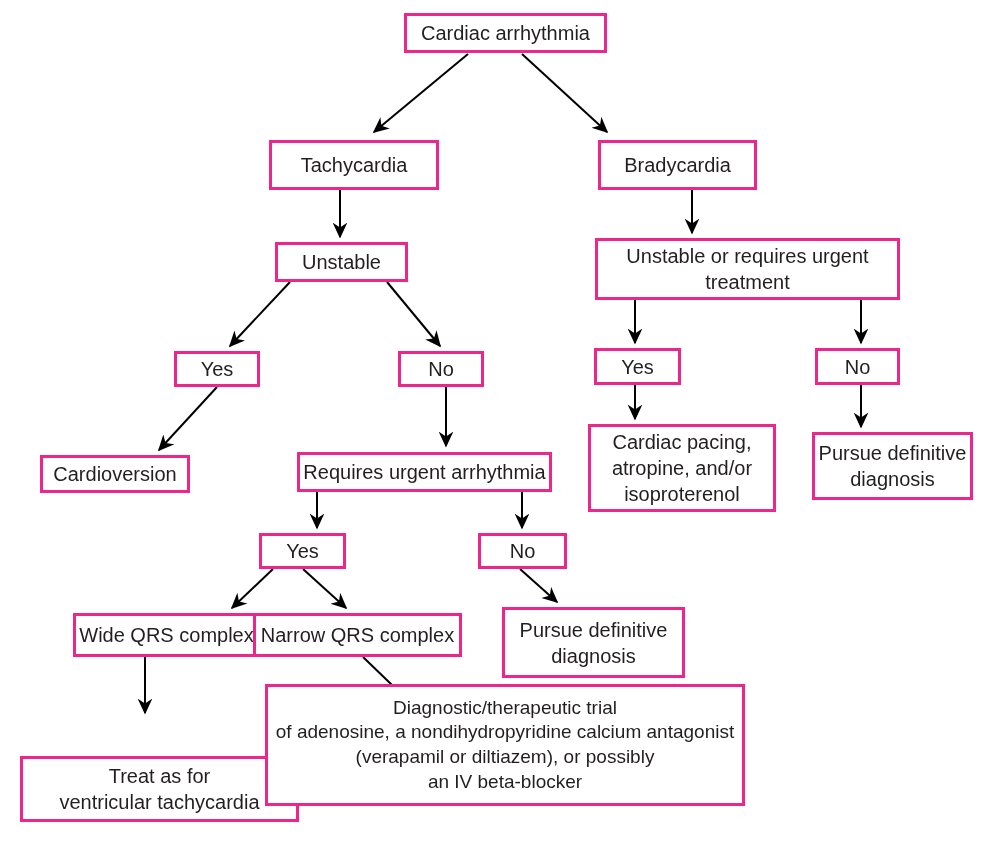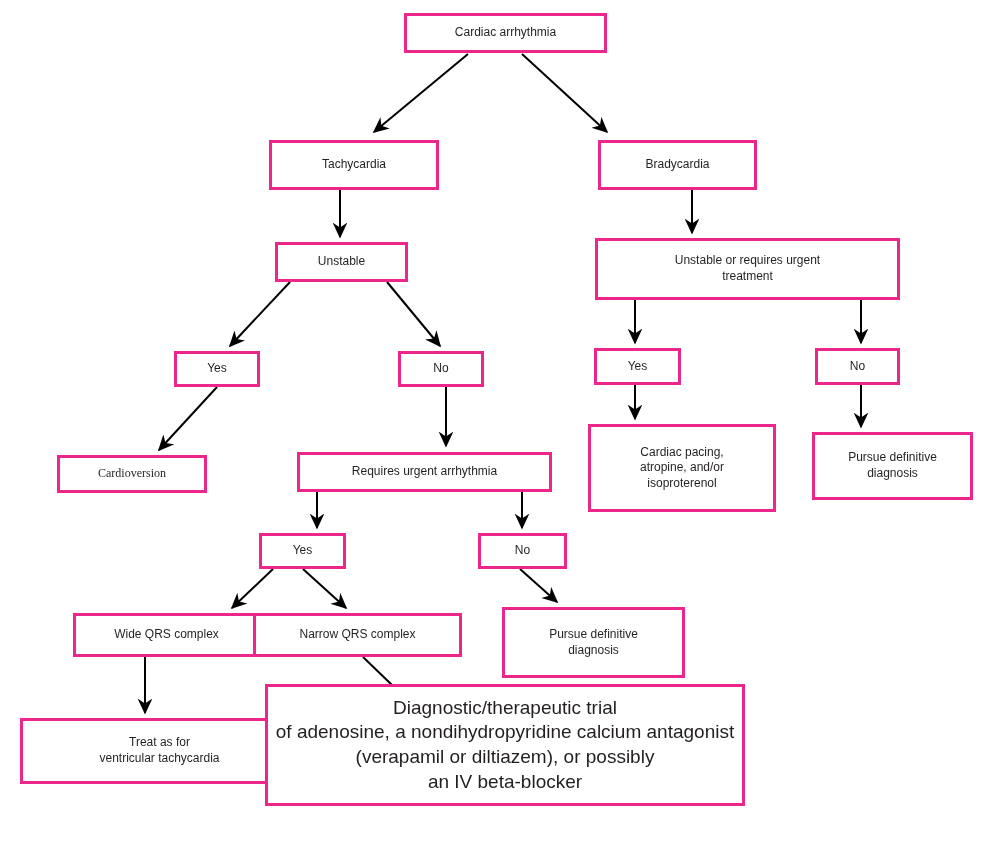--- a/index.html
+++ b/index.html
@@ -27,21 +27,21 @@
   .node {
     position: absolute;
     z-index: 2;
     border: 3px solid var(--box-border);
     background: var(--bg);
     display: flex;
     align-items: center;
     justify-content: center;
     text-align: center;
     color: var(--text);
-    font-size: 12px;
+    font-size: 20px;
     line-height: 1.3;
     padding: 0 2px;
   }
   .node .lbl { white-space: pre-line; }
   .node.small { font-size: 19px; }
 </style>
 </head>
 <body>
 
 <div class="canvas">
@@ -105,21 +105,21 @@
   </div>
 
   <div class="node" style="left:594px; top:348px; width:87px; height:37px;">
     <span class="lbl">Yes</span>
   </div>
 
   <div class="node" style="left:815px; top:348px; width:85px; height:37px;">
     <span class="lbl">No</span>
   </div>
 
-  <div class="node" style="left:57px; top:455px; width:150px; height:38px;font-family:Liberation Serif, serif;">
+  <div class="node" style="left:40px; top:455px; width:150px; height:38px;">
     <span class="lbl">Cardioversion</span>
   </div>
 
   <div class="node" style="left:297px; top:452px; width:255px; height:40px;">
     <span class="lbl">Requires urgent arrhythmia</span>
   </div>
 
   <div class="node" style="left:588px; top:424px; width:188px; height:88px;">
     <span class="lbl">Cardiac pacing,
 atropine, and/or
@@ -145,21 +145,21 @@
 
   <div class="node" style="left:253px; top:613px; width:209px; height:44px;justify-content:center;">
     <span class="lbl">Narrow QRS complex</span>
   </div>
 
   <div class="node" style="left:502px; top:607px; width:183px; height:71px;">
     <span class="lbl">Pursue definitive
 diagnosis</span>
   </div>
 
-  <div class="node" style="left:20px; top:718px; width:279px; height:66px;">
+  <div class="node" style="left:20px; top:756px; width:279px; height:66px;">
     <span class="lbl">Treat as for
 ventricular tachycardia</span>
   </div>
 
   <div class="node small" style="left:265px; top:684px; width:480px; height:122px;">
     <span class="lbl">Diagnostic/therapeutic trial
 of adenosine, a nondihydropyridine calcium antagonist
 (verapamil or diltiazem), or possibly
 an IV beta-blocker</span>
   </div>

